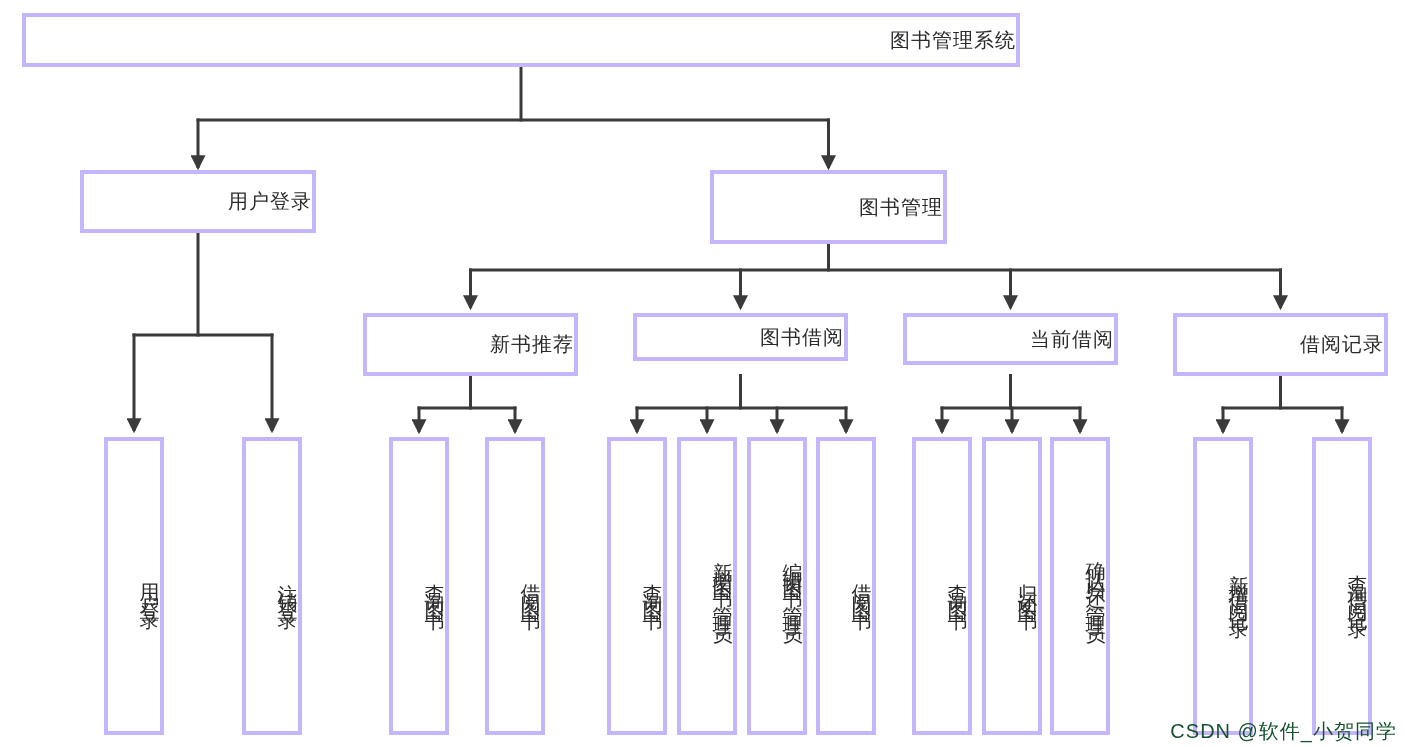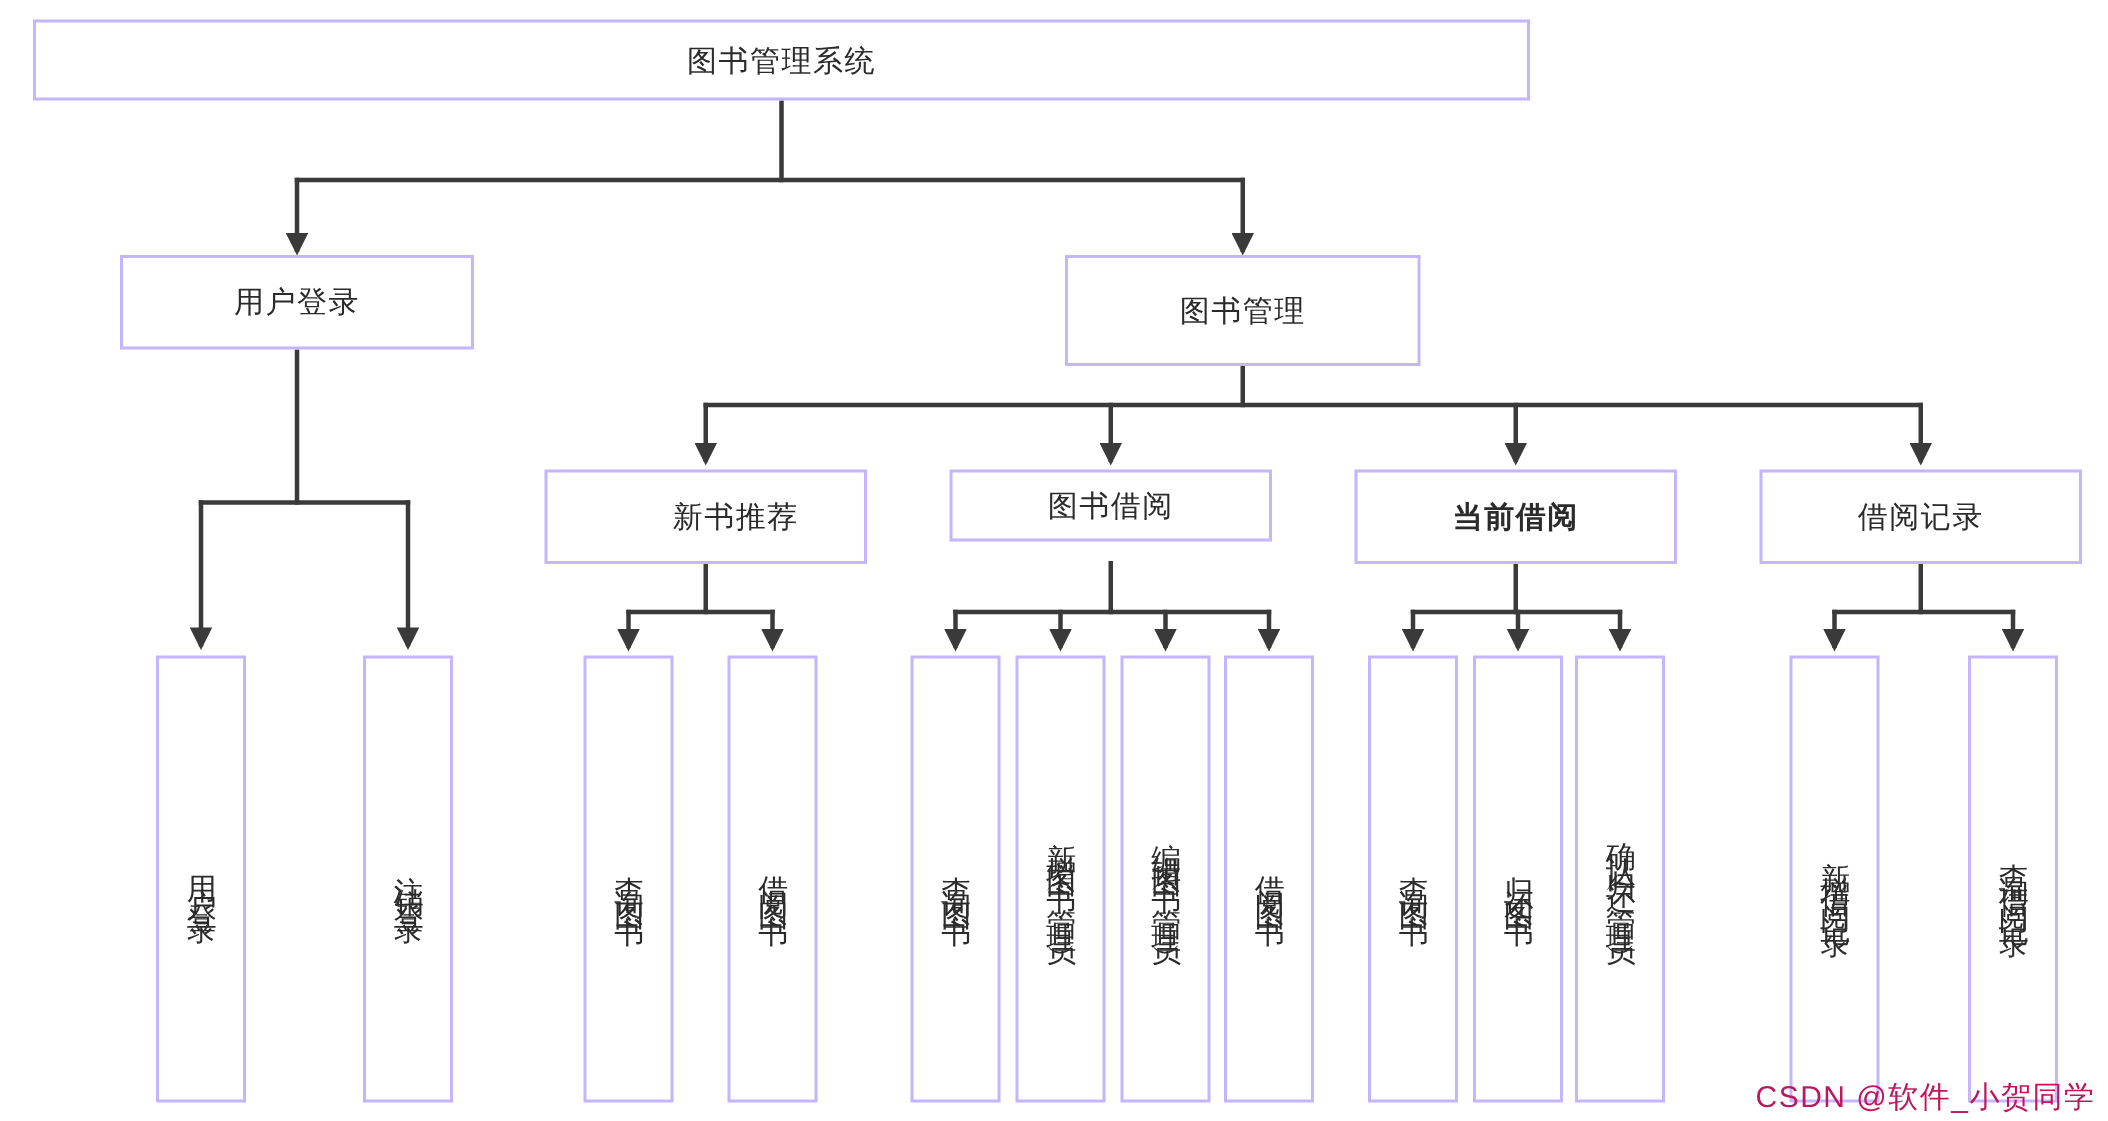--- a/index.html
+++ b/index.html
@@ -18,38 +18,38 @@
   #connectors {
     position: absolute;
     left: 0; top: 0;
     width: 1405px;
     height: 747px;
   }
   .box {
     position: absolute;
     box-sizing: border-box;
     background: #ffffff;
-    border: 2px solid #c4b5fd;
+    border: 4px solid #c4b5fd;
     display: flex;
     align-items: center;
-    justify-content: center;
+    justify-content: flex-end;
     color: #2b2b2b;
     font-size: 20px;
     letter-spacing: 1px;
     white-space: nowrap;
   }
   
   #box-root        { left: 22px;  top: 13px;  width: 998px; height: 54px; }
   
   #box-user-login  { left: 80px;  top: 170px; width: 236px; height: 63px; }
   #box-book-mgmt   { left: 710px; top: 170px; width: 237px; height: 74px; }
   
   #box-new-rec     { left: 363px;  top: 313px; width: 215px; height: 63px; padding-left: 40px; }
   #box-borrow      { left: 633px;  top: 313px; width: 215px; height: 48px; }
-  #box-current     { left: 903px;  top: 313px; width: 215px; height: 63px; font-weight: bold; }
+  #box-current     { left: 903px;  top: 313px; width: 215px; height: 52px; }
   #box-records     { left: 1173px; top: 313px; width: 215px; height: 63px; }
   
   .leaf { top: 437px; width: 60px; height: 298px; }
   #leaf-1  { left: 104px; }
   #leaf-2  { left: 242px; }
   #leaf-3  { left: 389px; }
   #leaf-4  { left: 485px; }
   #leaf-5  { left: 607px; }
   #leaf-6  { left: 677px; }
   #leaf-7  { left: 747px; }
@@ -63,21 +63,21 @@
     writing-mode: vertical-rl;
     letter-spacing: 9px;
     line-height: 1;
     font-size: 20px;
   }
   #watermark {
     position: absolute;
     right: 8px;
     bottom: 2px;
     font-size: 20px;
-    color: #be185d;
+    color: #14532d;
     letter-spacing: 1px;
     z-index: 5;
   }
   line { stroke: #3a3a3a; stroke-width: 3; }
 </style>
 </head>
 <body>
 
 <div id="stage">
 

